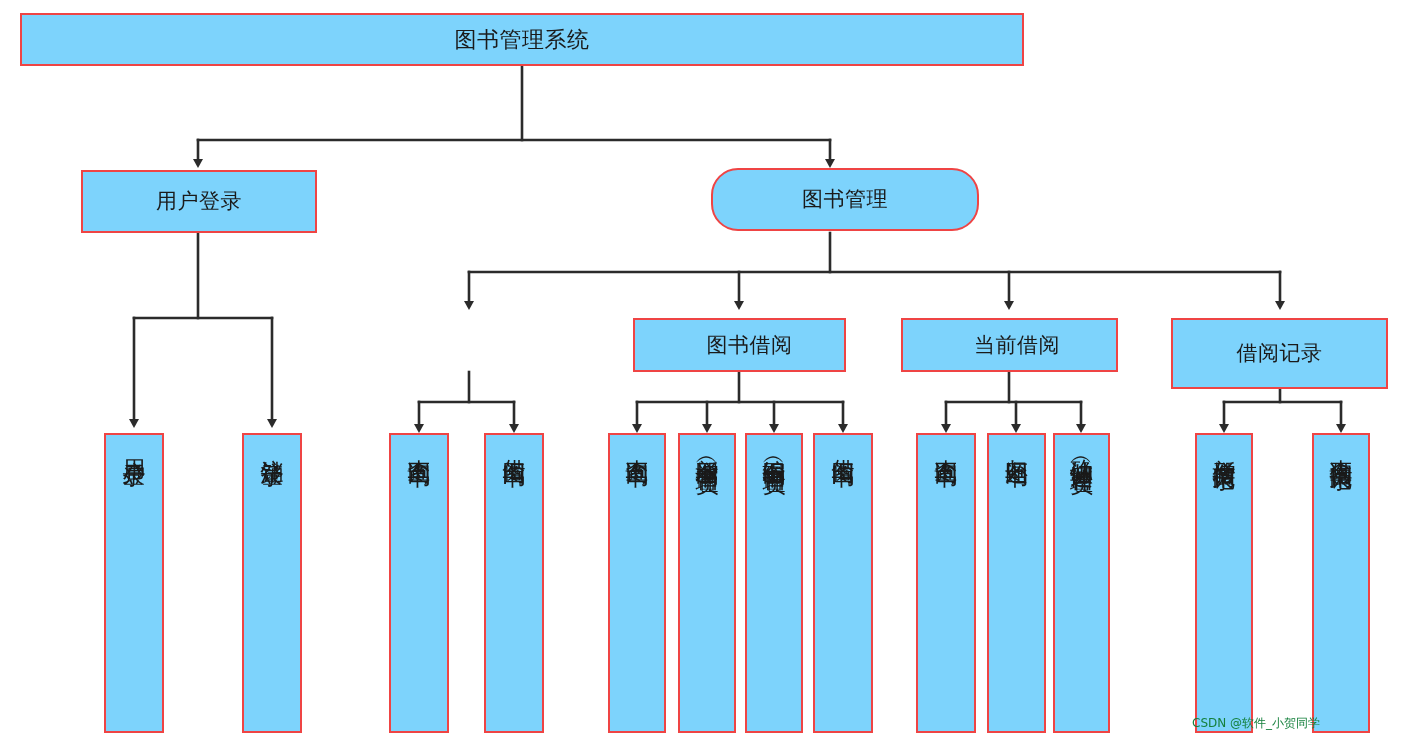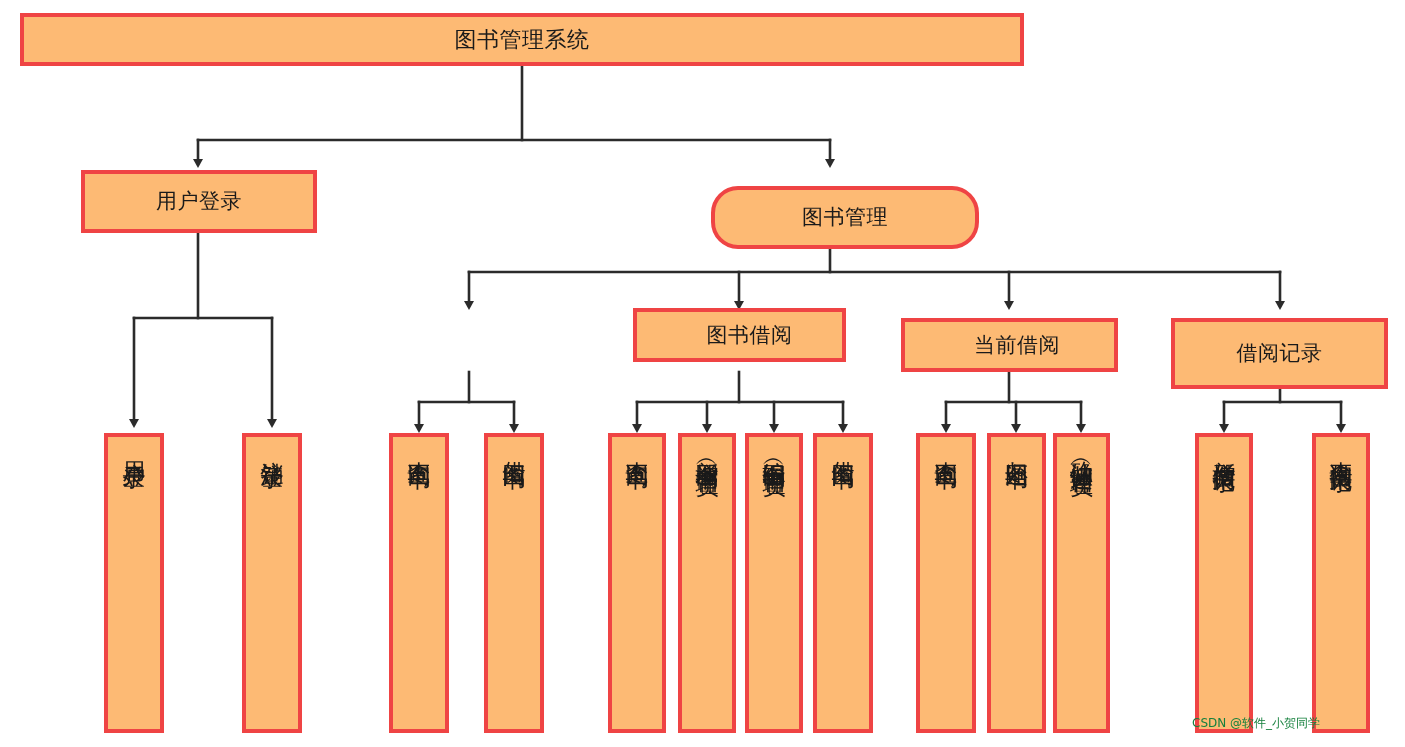--- a/index.html
+++ b/index.html
@@ -22,22 +22,22 @@
     position: absolute;
     left: 0;
     top: 0;
     width: 1405px;
     height: 747px;
     pointer-events: none;
   }
   .node {
     position: absolute;
     box-sizing: border-box;
-    background: #fdba74;
-    border: 4px solid #ef4444;
+    background: #7dd3fc;
+    border: 2px solid #ef4444;
     display: flex;
     align-items: center;
     justify-content: center;
     color: #1a1a1a;
   }
   .node .lbl {
     display: block;
     text-align: center;
     line-height: 1.05;
   }
@@ -127,25 +127,25 @@
     </g>
   </svg>
 
   <div class="node h root" style="left:20px; top:13px; width:1004px; height:53px;">
     <span class="lbl">图书管理系统</span>
   </div>
 
   <div class="node h" style="left:81px; top:170px; width:236px; height:63px;">
     <span class="lbl">用户登录</span>
   </div>
-  <div class="node h" style="left:711px; top:186px; width:268px; height:63px;border-radius:27px;">
+  <div class="node h" style="left:711px; top:168px; width:268px; height:63px;border-radius:27px;">
     <span class="lbl">图书管理</span>
   </div>
 
-  <div class="node h" style="left:633px; top:308px; width:213px; height:54px;padding-left:20px;">
+  <div class="node h" style="left:633px; top:318px; width:213px; height:54px;padding-left:20px;">
     <span class="lbl">图书借阅</span>
   </div>
   <div class="node h" style="left:901px; top:318px; width:217px; height:54px;padding-left:15px;">
     <span class="lbl">当前借阅</span>
   </div>
   <div class="node h" style="left:1171px; top:318px; width:217px; height:71px;">
     <span class="lbl">借阅记录</span>
   </div>
 
   <div class="node v" style="left:104px; top:433px; width:60px; height:300px;">

